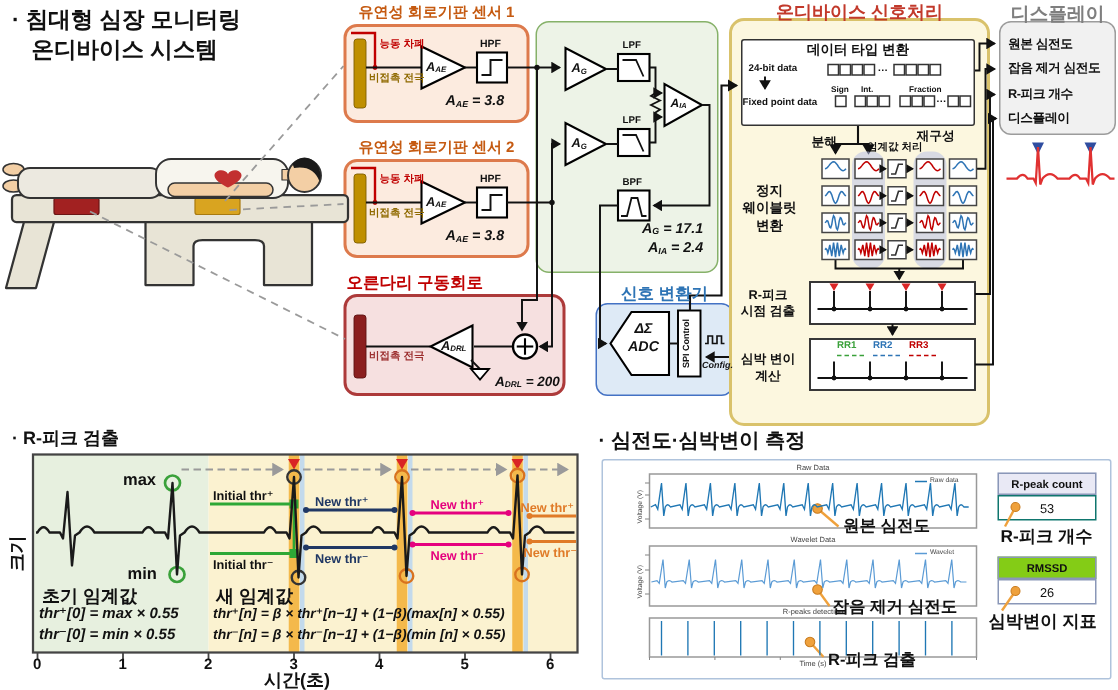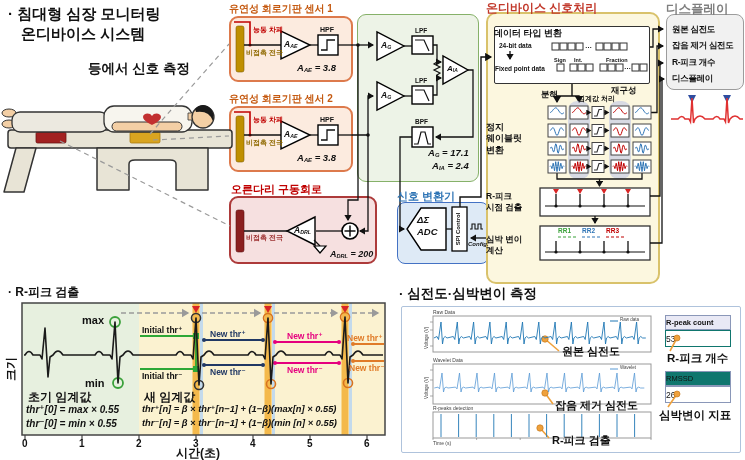--- a/index.html
+++ b/index.html
@@ -2,21 +2,21 @@
 <html><head>
 <meta charset="utf-8">
 <style>
   *{margin:0;padding:0;box-sizing:border-box}
   html,body{background:#fff}
   #app{position:relative;width:745px;height:460px;background:#fff;overflow:hidden;
        font-family:"Liberation Sans","DejaVu Sans",sans-serif;color:#111}
   .box{position:absolute}
   .lbl{position:absolute;font-weight:700;white-space:nowrap;line-height:1.2;color:#111}
   .it{font-style:italic}
-  .ctr{}
+  .ctr{text-align:center}
   sub{font-size:62%;vertical-align:-18%}
   svg{position:absolute;left:0;top:0}
   #boxes{position:absolute;inset:0;z-index:1}
   #gfx{z-index:2;pointer-events:none}
   #labels{position:absolute;inset:0;z-index:3}
 </style>
 </head>
 <body>
 
 <div id="app">
@@ -26,21 +26,21 @@
     <div class="box" style="left:229px;top:106px;width:124px;height:66px;background:#FCEBDF;border:2px solid #DD7A4C;border-radius:9px"></div>
     <div class="box" style="left:229px;top:196px;width:148px;height:68px;background:#F6E0E0;border:2px solid #AD3A3A;border-radius:9px"></div>
     <div class="box" style="left:357px;top:14px;width:122px;height:168px;background:#EDF3E7;border:1.8px solid #86B169;border-radius:9px"></div>
     <div class="box" style="left:397px;top:202px;width:92px;height:62px;background:#DEEAF6;border:1.6px solid #4472C4;border-radius:8px"></div>
     <div class="box" style="left:486px;top:12px;width:174px;height:272px;background:#FCF7DF;border:2px solid #D9C26B;border-radius:10px"></div>
     <div class="box" style="left:494px;top:26px;width:156px;height:58px;background:#fff;border:1.4px solid #333;border-radius:2px"></div>
     <div class="box" style="left:666px;top:14px;width:78px;height:76px;background:#F1F1F1;border:1.5px solid #9C9C9C;border-radius:8px"></div>
     <div class="box" style="left:401px;top:306px;width:340px;height:147px;background:#fff;border:1.2px solid #AFC3DC;border-radius:2px"></div>
     <div class="box ctr" style="left:665px;top:315px;width:66px;height:15px;background:#E9E9F5;border:1px solid #8A97B8;font-size:7.5px;font-weight:700;line-height:14px">R-peak count</div>
     <div class="box ctr" style="left:665px;top:330px;width:66px;height:17px;background:#fff;border:1px solid #0f766e;font-size:8.5px;line-height:16px">53</div>
-    <div class="box ctr" style="left:665px;top:371px;width:66px;height:15px;background:#0f766e;border:1px solid #8A97B8;font-size:7.5px;font-weight:400;line-height:14px">RMSSD</div>
+    <div class="box ctr" style="left:665px;top:371px;width:66px;height:15px;background:#84cc16;border:1px solid #8A97B8;font-size:7.5px;font-weight:700;line-height:14px">RMSSD</div>
     <div class="box ctr" style="left:665px;top:386px;width:66px;height:17px;background:#fff;border:1px solid #8A97B8;font-size:8.5px;line-height:16px">26</div>
   </div>
 
   <svg id="gfx" width="745" height="460" viewBox="0 0 745 460">
     <defs>
       <marker id="mB" markerWidth="6" markerHeight="6" refX="4.2" refY="3" orient="auto">
           <path d="M0,0 L5,3 L0,6 Z" fill="#111"></path>
         </marker>
       <marker id="mG" markerWidth="7" markerHeight="7" refX="5" refY="3.5" orient="auto">
           <path d="M0,0 L6,3.5 L0,7 Z" fill="#9A9A9A"></path>
@@ -380,21 +380,20 @@
       </g>
   </svg>
 
   <div id="labels">
 
     <div class="lbl" style="left:8px;top:4px;font-size:15px;line-height:1.3">
       <div><span>·</span> <span>침대형 심장 모니터링</span></div>
       <div style="margin-left:13px">온디바이스 시스템</div>
     </div>
     <div class="lbl ctr" style="left:88px;top:60px;width:130px;font-size:13.5px;line-height:1.3">
-      <div>등에서 신호 측정</div>
     </div>
 
     <div class="lbl ctr" style="left:229px;top:3px;width:124px;font-size:10px;color:#C55A11">유연성 회로기판 센서 1</div>
     <div class="lbl" style="left:253px;top:26px;font-size:7px;color:#C00000">능동 차폐</div>
     <div class="lbl" style="left:246px;top:49px;font-size:7px;color:#8F6A00">비접촉 전극</div>
     <div class="lbl it" style="left:284px;top:39px;font-size:8.5px"><span>A</span><sub>AE</sub></div>
     <div class="lbl" style="left:320px;top:26px;font-size:7px">HPF</div>
     <div class="lbl it" style="left:297px;top:62px;font-size:9.5px"><span>A</span><sub>AE</sub><span> = 3.8</span></div>
 
     <div class="lbl ctr" style="left:229px;top:93px;width:124px;font-size:10px;color:#C55A11">유연성 회로기판 센서 2</div>

